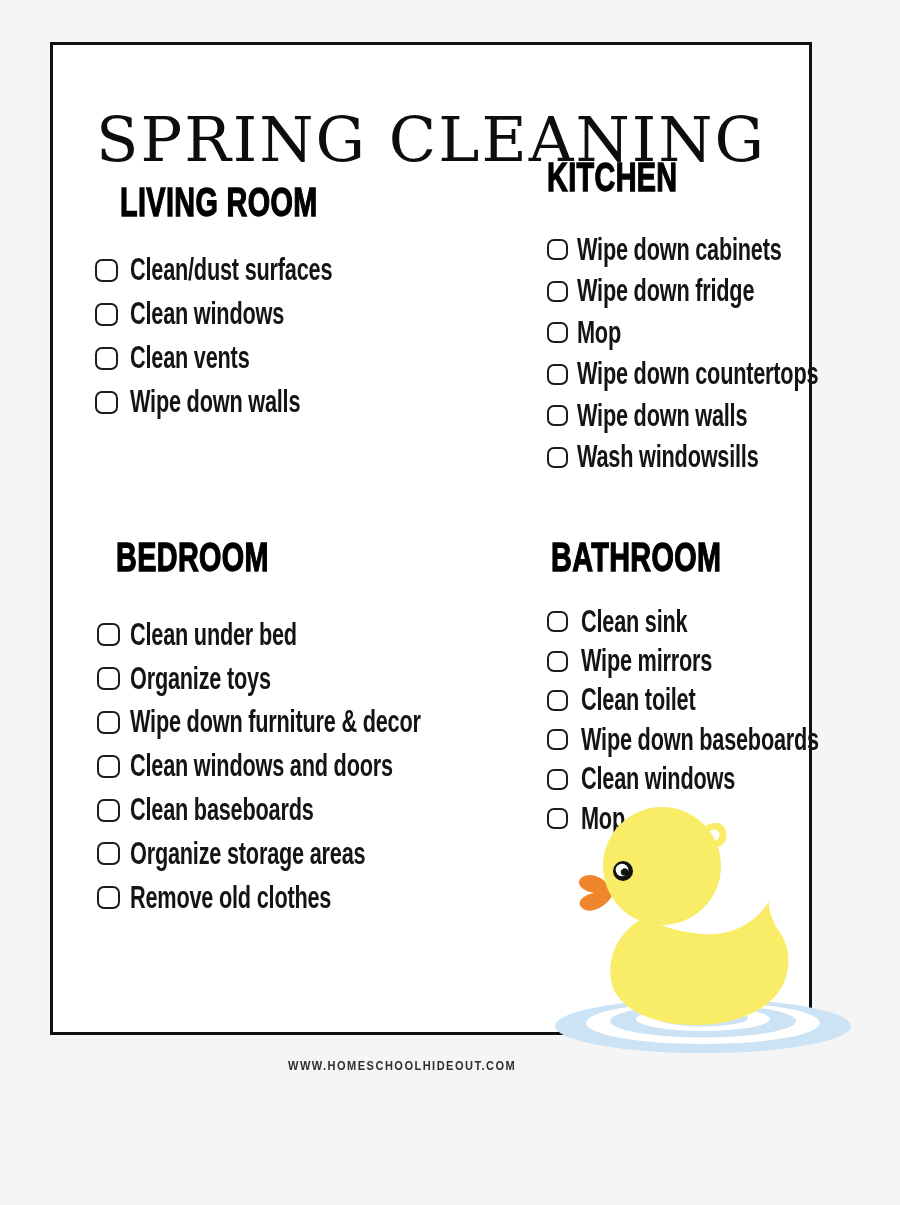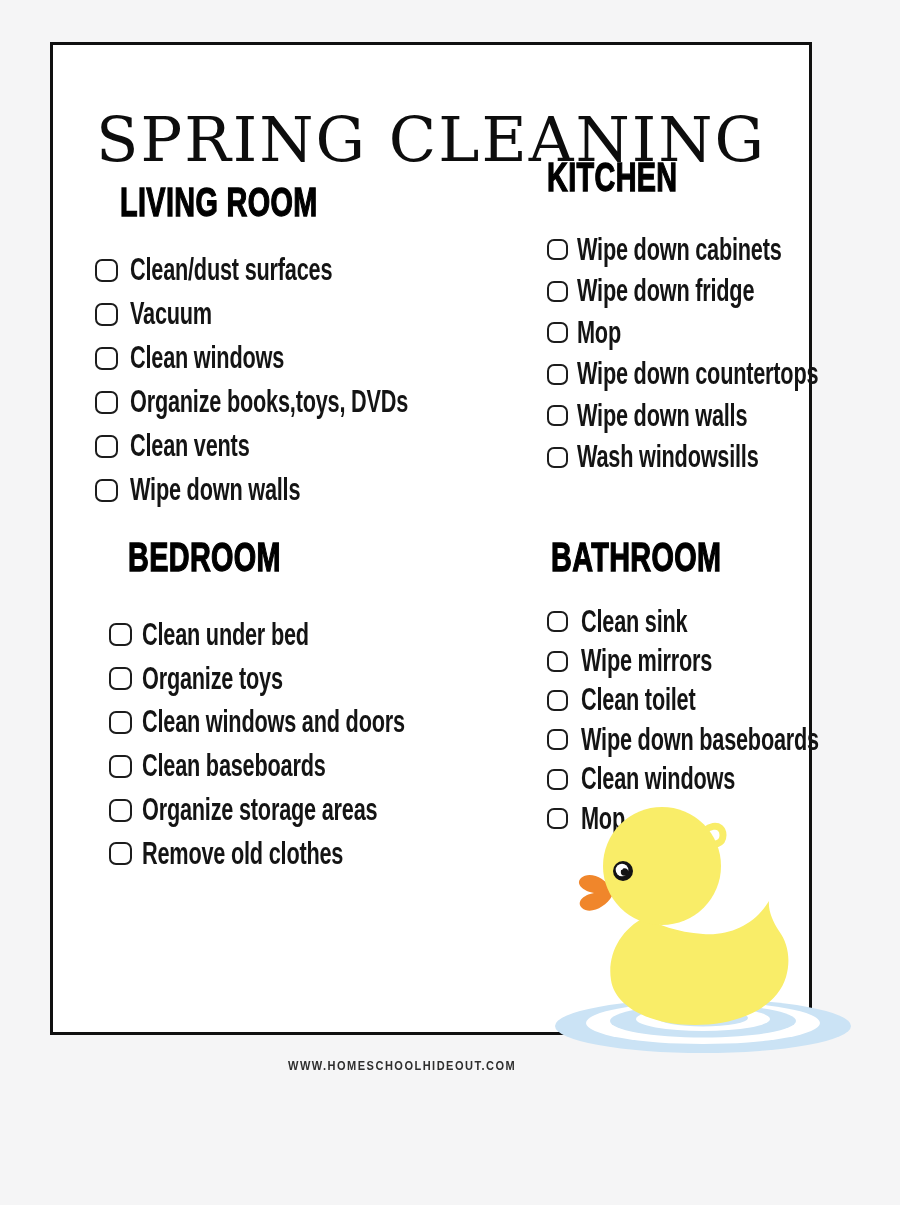--- a/index.html
+++ b/index.html
@@ -63,21 +63,21 @@
     transform: scaleX(0.70);
     transform-origin: left center;
     white-space: nowrap;
   }
   
   .sec-living-room  { left: 42px;  top: 120px; margin-top: 17px; --pitch: 44px;   --gap: 12px; --cbs: 23px; }
   .sec-living-room .sec-header { margin-left: 25px; }
   .sec-living-room .items { margin-top: 26px; }
   .sec-kitchen      { left: 494px; top: 112px; --pitch: 41.5px; --gap: 9px;  --cbs: 21px; }
   .sec-kitchen .items { margin-top: 32px; }
-  .sec-bedroom      { left: 56px;  top: 492px; --pitch: 43.8px; --gap: 10px; --cbs: 23px; }
+  .sec-bedroom      { left: 44px;  top: 492px; --pitch: 43.8px; --gap: 10px; --cbs: 23px; }
   .sec-bedroom .sec-header { margin-left: 19px; }
   .sec-bedroom .items { margin-top: 36px; }
   .sec-bathroom     { left: 494px; top: 492px; --pitch: 39.4px; --gap: 13px; --cbs: 21px; }
   .sec-bathroom .sec-header { margin-left: 4px; }
   .sec-bathroom .items { margin-top: 25px; }
 
   .footer-url {
     position: absolute;
     left: 288px; top: 1059px;
     font-weight: 700;
@@ -106,29 +106,21 @@
     <div id="grid">
   <section class="section sec-living-room">
     <span class="sec-header">LIVING ROOM</span>
     <ul class="items">
             <li class="item">
               <span class="cb"></span>
               <span class="lbl">Clean/dust surfaces</span>
             </li>
             <li class="item">
               <span class="cb"></span>
-              <span class="lbl">Vacuum</span>
-            </li>
-            <li class="item">
-              <span class="cb"></span>
               <span class="lbl">Clean windows</span>
-            </li>
-            <li class="item">
-              <span class="cb"></span>
-              <span class="lbl">Organize books,toys, DVDs</span>
             </li>
             <li class="item">
               <span class="cb"></span>
               <span class="lbl">Clean vents</span>
             </li>
             <li class="item">
               <span class="cb"></span>
               <span class="lbl">Wipe down walls</span>
             </li>
           </ul>
@@ -167,20 +159,24 @@
   <section class="section sec-bedroom">
     <span class="sec-header">BEDROOM</span>
     <ul class="items">
             <li class="item">
               <span class="cb"></span>
               <span class="lbl">Clean under bed</span>
             </li>
             <li class="item">
               <span class="cb"></span>
               <span class="lbl">Organize toys</span>
+            </li>
+            <li class="item">
+              <span class="cb"></span>
+              <span class="lbl">Wipe down furniture &amp; decor</span>
             </li>
             <li class="item">
               <span class="cb"></span>
               <span class="lbl">Clean windows and doors</span>
             </li>
             <li class="item">
               <span class="cb"></span>
               <span class="lbl">Clean baseboards</span>
             </li>
             <li class="item">

